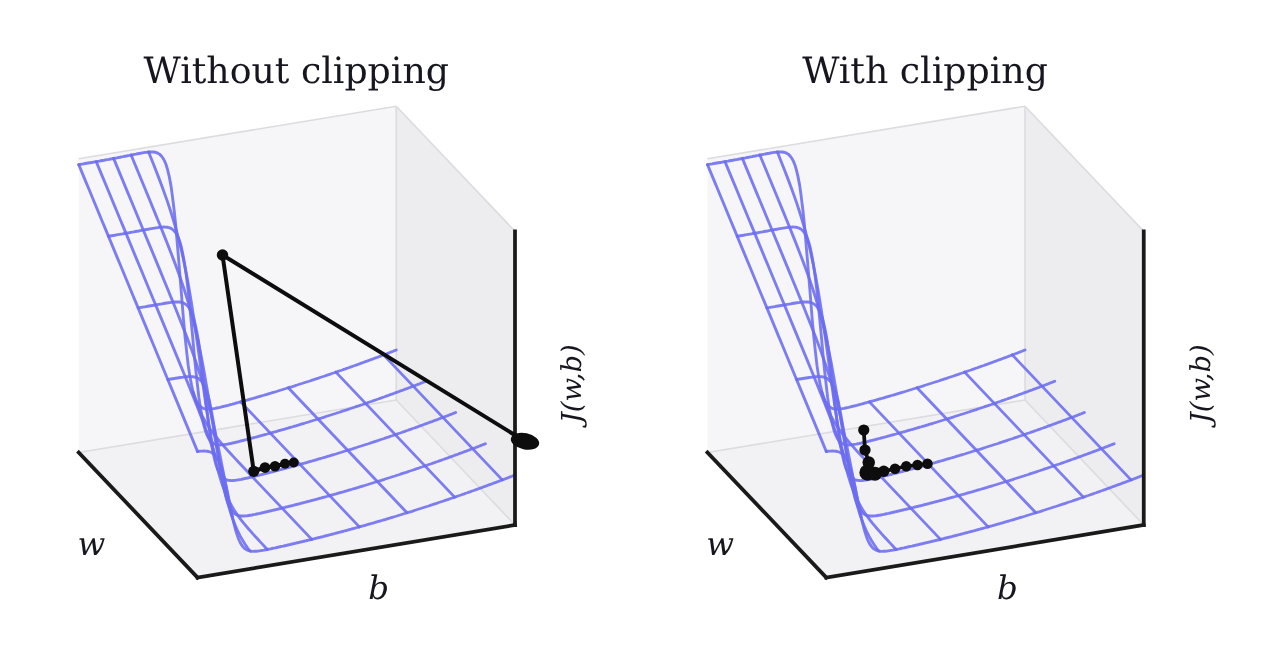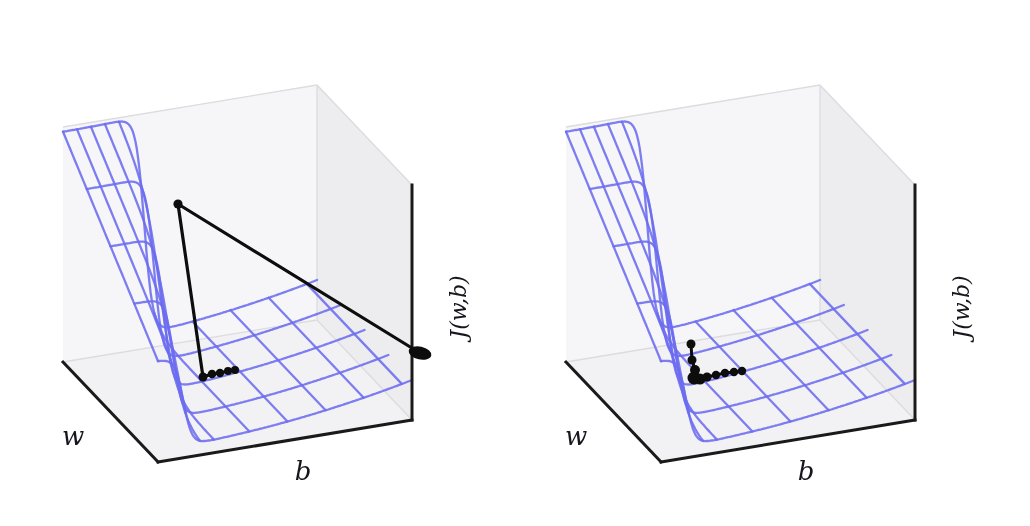--- a/index.html
+++ b/index.html
@@ -60,20 +60,21 @@
           <path d="M235.0,370.0L228.0,371.0L220.0,373.0L212.0,374.0L203.0,377.0L178.0,204.0L420.0,353.0" stroke="#0d0d0d" stroke-width="3.2" fill="none" stroke-linejoin="round" stroke-linecap="round"></path>
           <circle cx="235" cy="370" r="4" fill="#0d0d0d"></circle>
           <circle cx="228" cy="371" r="4" fill="#0d0d0d"></circle>
           <circle cx="220" cy="373" r="4.2" fill="#0d0d0d"></circle>
           <circle cx="212" cy="374" r="4.3" fill="#0d0d0d"></circle>
           <circle cx="203" cy="377" r="4.5" fill="#0d0d0d"></circle>
           <circle cx="178" cy="204" r="4.6" fill="#0d0d0d"></circle>
           <ellipse cx="420" cy="353" rx="11.5" ry="6.5" fill="#0d0d0d" transform="rotate(12 420 353)"></ellipse>
         </g>
       </svg>
+    <div class="panel-title">Without clipping</div>
     <div class="axis-label label-w">w</div>
     <div class="axis-label label-b">b</div>
     <div class="axis-label label-j">J(w,b)</div>
   </div>
 
   <div class="panel" id="panel-1" style="left:503px">
     <svg id="svg-1" width="515" height="526" viewBox="0 0 515 526">
         <g>
           <polygon points="63.0,362.0 317.0,320.0 317.0,85.0 63.0,127.0" fill="#f6f6f8"></polygon>
           <polygon points="412.0,420.0 317.0,320.0 317.0,85.0 412.0,185.0" fill="#ededf0"></polygon>
@@ -115,18 +116,19 @@
           <circle cx="192" cy="370" r="5" fill="#0d0d0d"></circle>
           <circle cx="191" cy="378" r="6.5" fill="#0d0d0d"></circle>
           <circle cx="197" cy="379" r="5.6" fill="#0d0d0d"></circle>
           <circle cx="204" cy="377" r="4.6" fill="#0d0d0d"></circle>
           <circle cx="213" cy="375" r="4.2" fill="#0d0d0d"></circle>
           <circle cx="222" cy="373" r="4.2" fill="#0d0d0d"></circle>
           <circle cx="231" cy="372" r="4.2" fill="#0d0d0d"></circle>
           <circle cx="239" cy="371" r="4.2" fill="#0d0d0d"></circle>
         </g>
       </svg>
+    <div class="panel-title">With clipping</div>
     <div class="axis-label label-w">w</div>
     <div class="axis-label label-b">b</div>
     <div class="axis-label label-j">J(w,b)</div>
   </div>
 
 </div>
 
 </body></html>

